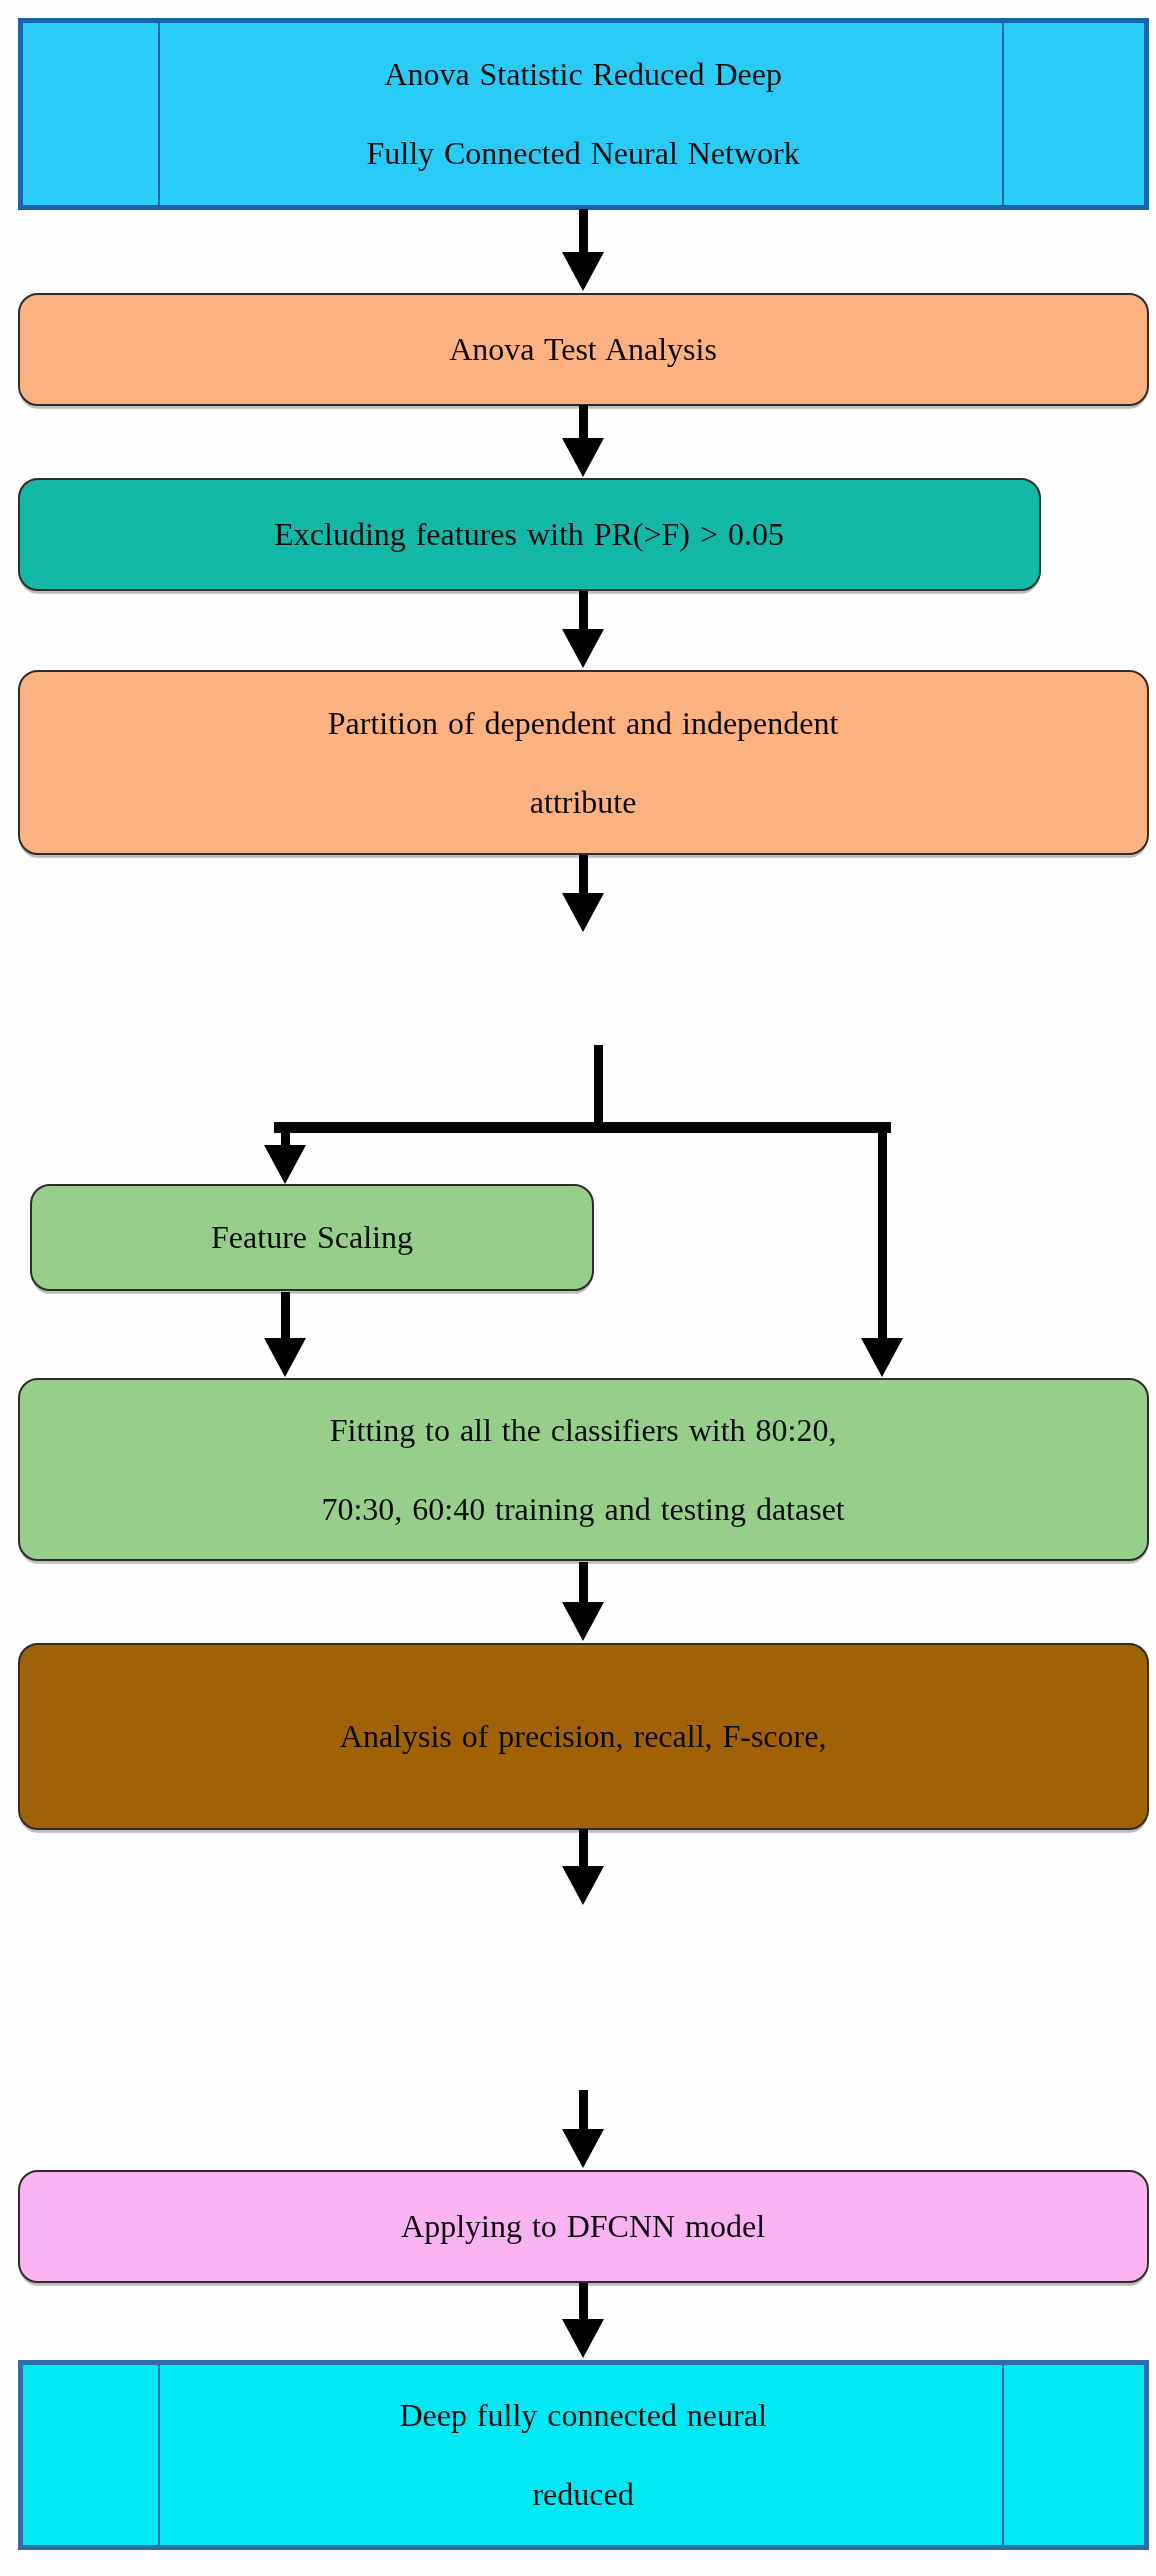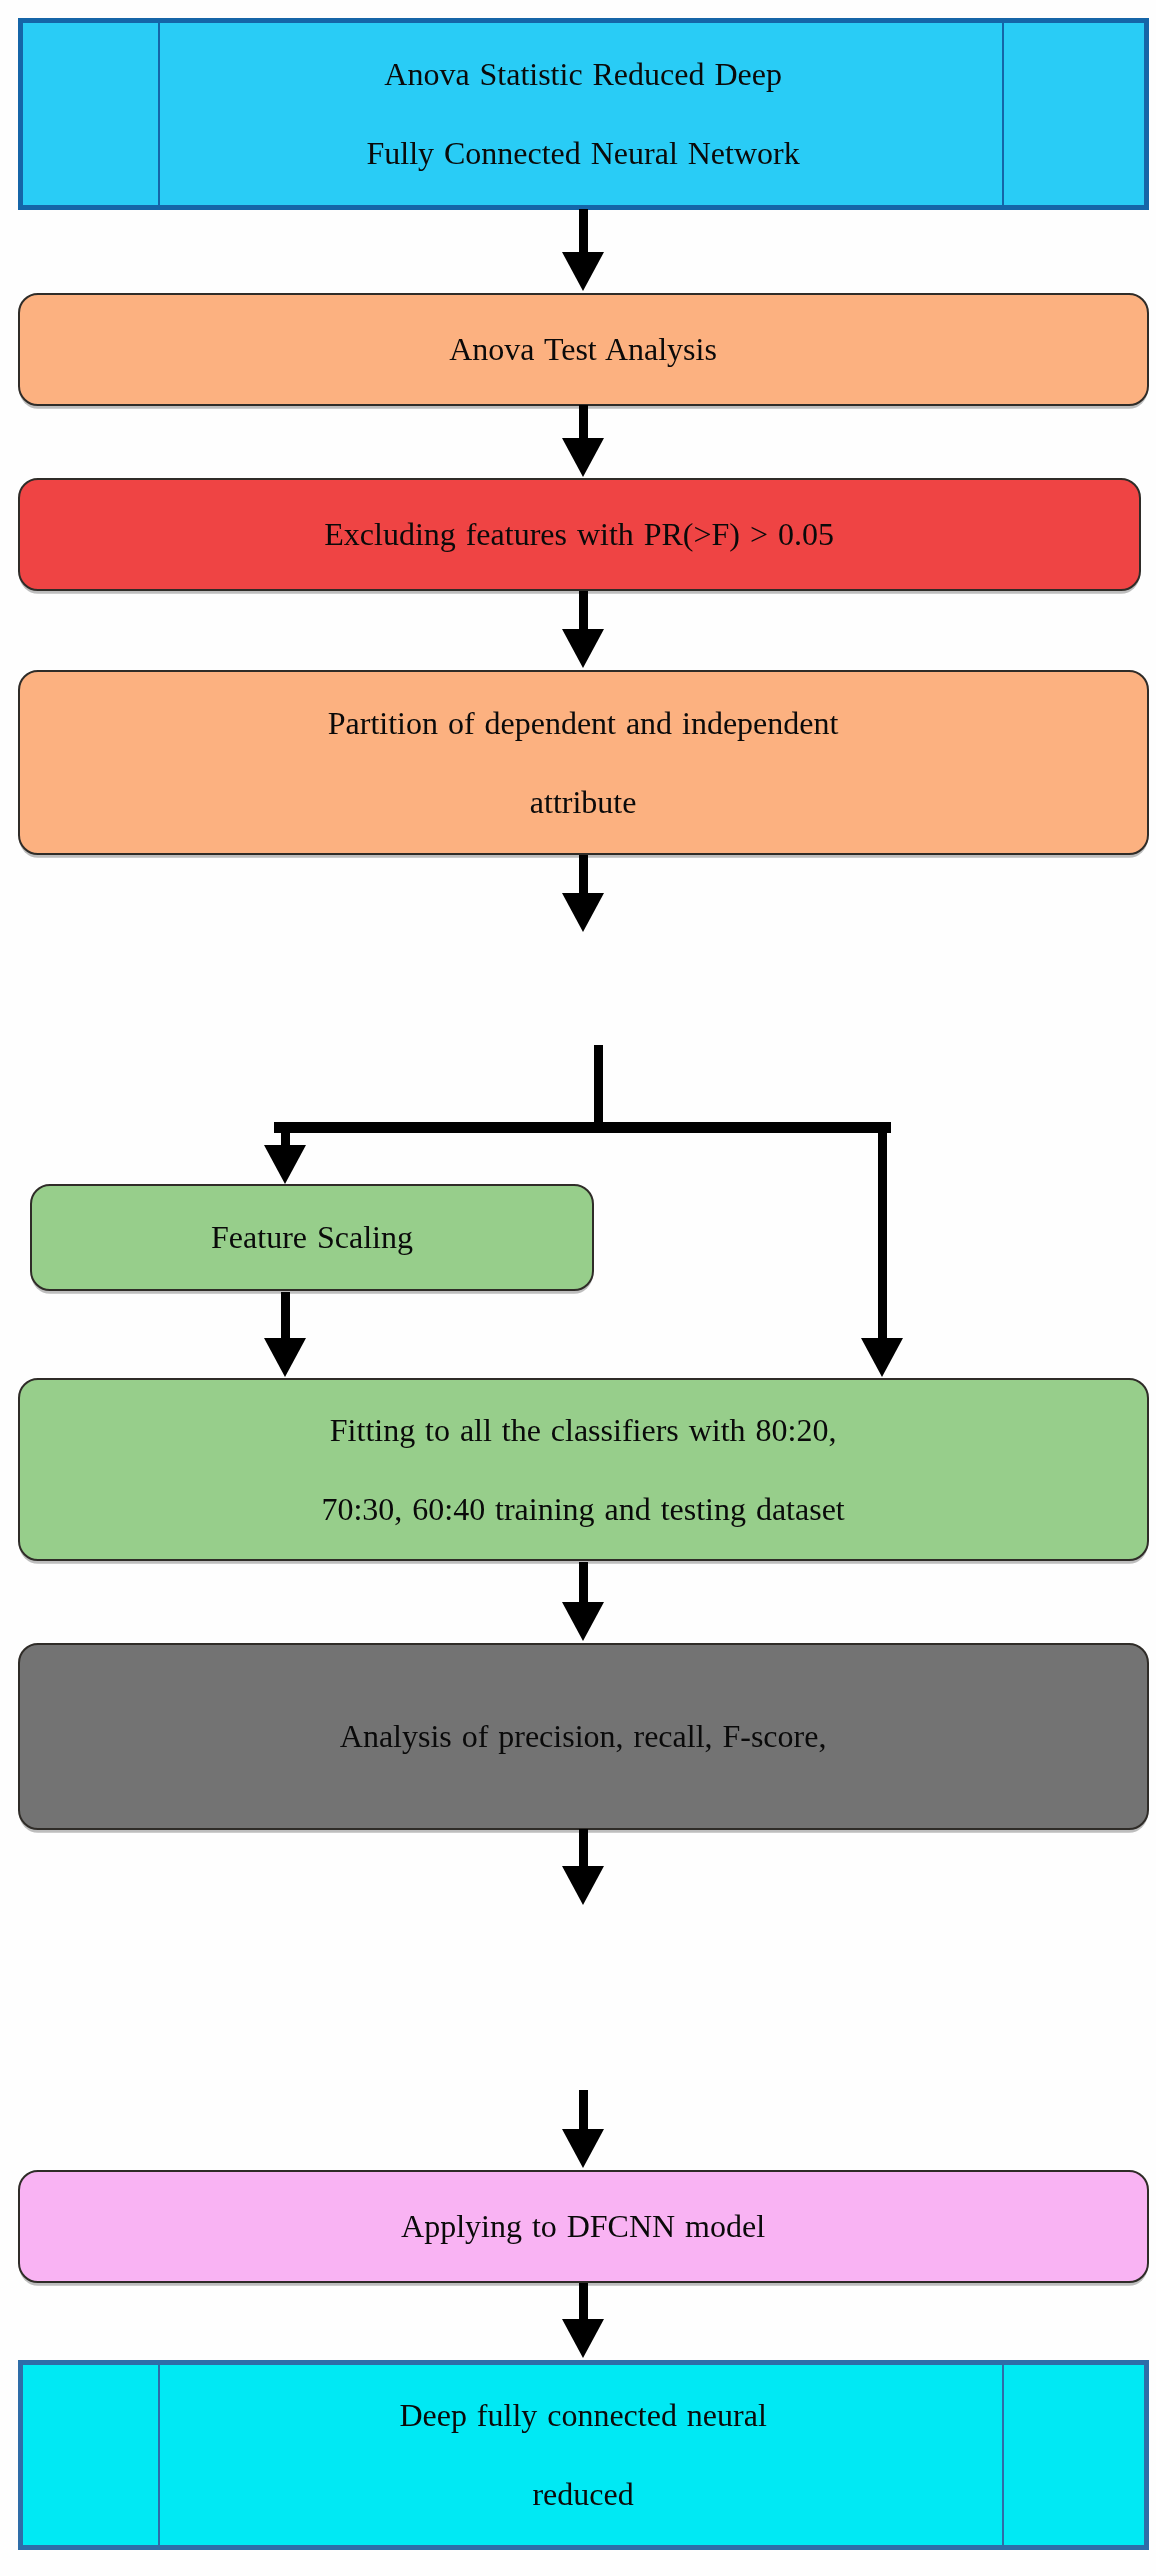--- a/index.html
+++ b/index.html
@@ -44,26 +44,26 @@
   }
 
   
   #node-start      { left: 17.6px;  top: 17.6px;   width: 1131px; height: 192px;
                      background: #29ccf6; border: 5px solid #1565a8; }
   #node-start .divider { background: #1565a8; }
   #node-start .divider.left  { left: 135px; }
   #node-start .divider.right { right: 140px; }
 
   #node-anova-test { left: 17.6px;  top: 293px;  width: 1131px; height: 113px; background: #fcb180; }
-  #node-excluding  { left: 17.6px;  top: 478px;  width: 1123px; height: 113px; background: #ef4444; }
+  #node-excluding  { left: 17.6px;  top: 478px;  width: 1023px; height: 113px; background: #14b8a6; }
   #node-partition  { left: 17.6px;  top: 670px;  width: 1131px; height: 185px; background: #fcb180; }
   #node-apply-pca  { left: 17.6px;  top: 932px; width: 1131px; height: 113px; background: #fcd45f; }
   #node-feature-scaling { left: 30px; top: 1184px; width: 564px; height: 107px; background: #97ce8b; }
   #node-fitting    { left: 17.6px;  top: 1378px; width: 1131px; height: 183px; background: #97ce8b; }
-  #node-analysis   { left: 17.6px;  top: 1643px; width: 1131px; height: 187px; background: #737373; }
+  #node-analysis   { left: 17.6px;  top: 1643px; width: 1131px; height: 187px; background: #a16207; }
   #node-approving  { left: 17.6px;  top: 1907px; width: 1131px; height: 183px; background: #fcd45f; }
   #node-dfcnn      { left: 17.6px;  top: 2170px; width: 1131px; height: 113px; background: #f9b3f3; }
 
   #node-end        { left: 17.6px;  top: 2360px; width: 1131px; height: 190px;
                      background: #00e9f4; border: 5px solid #2e6da8; }
   #node-end .divider { background: #2e6da8; }
   #node-end .divider.left  { left: 135px; }
   #node-end .divider.right { right: 140px; }
 
   

